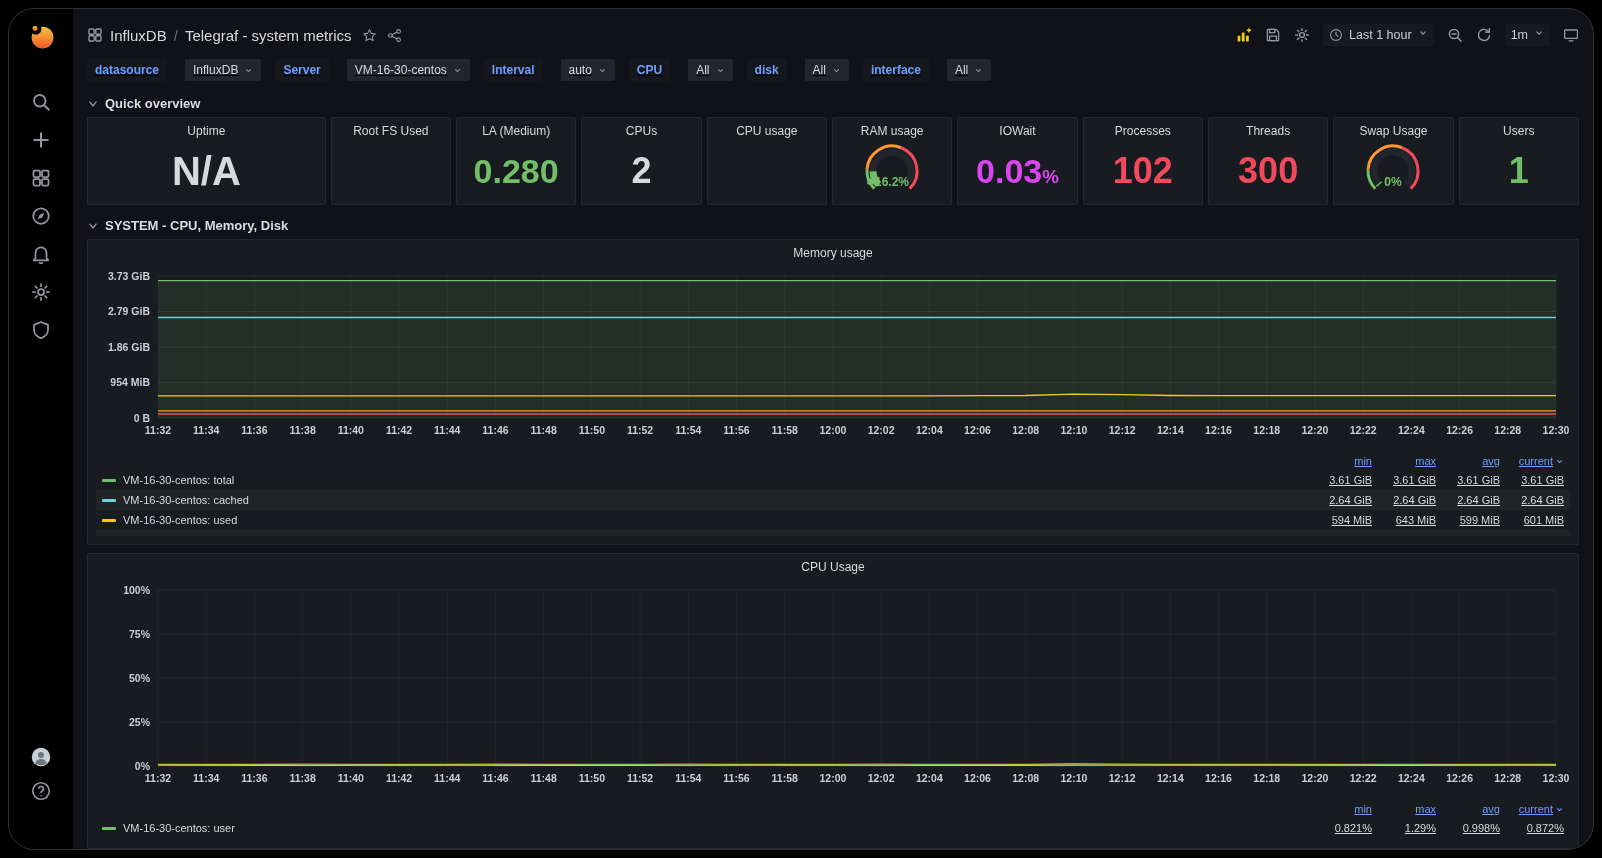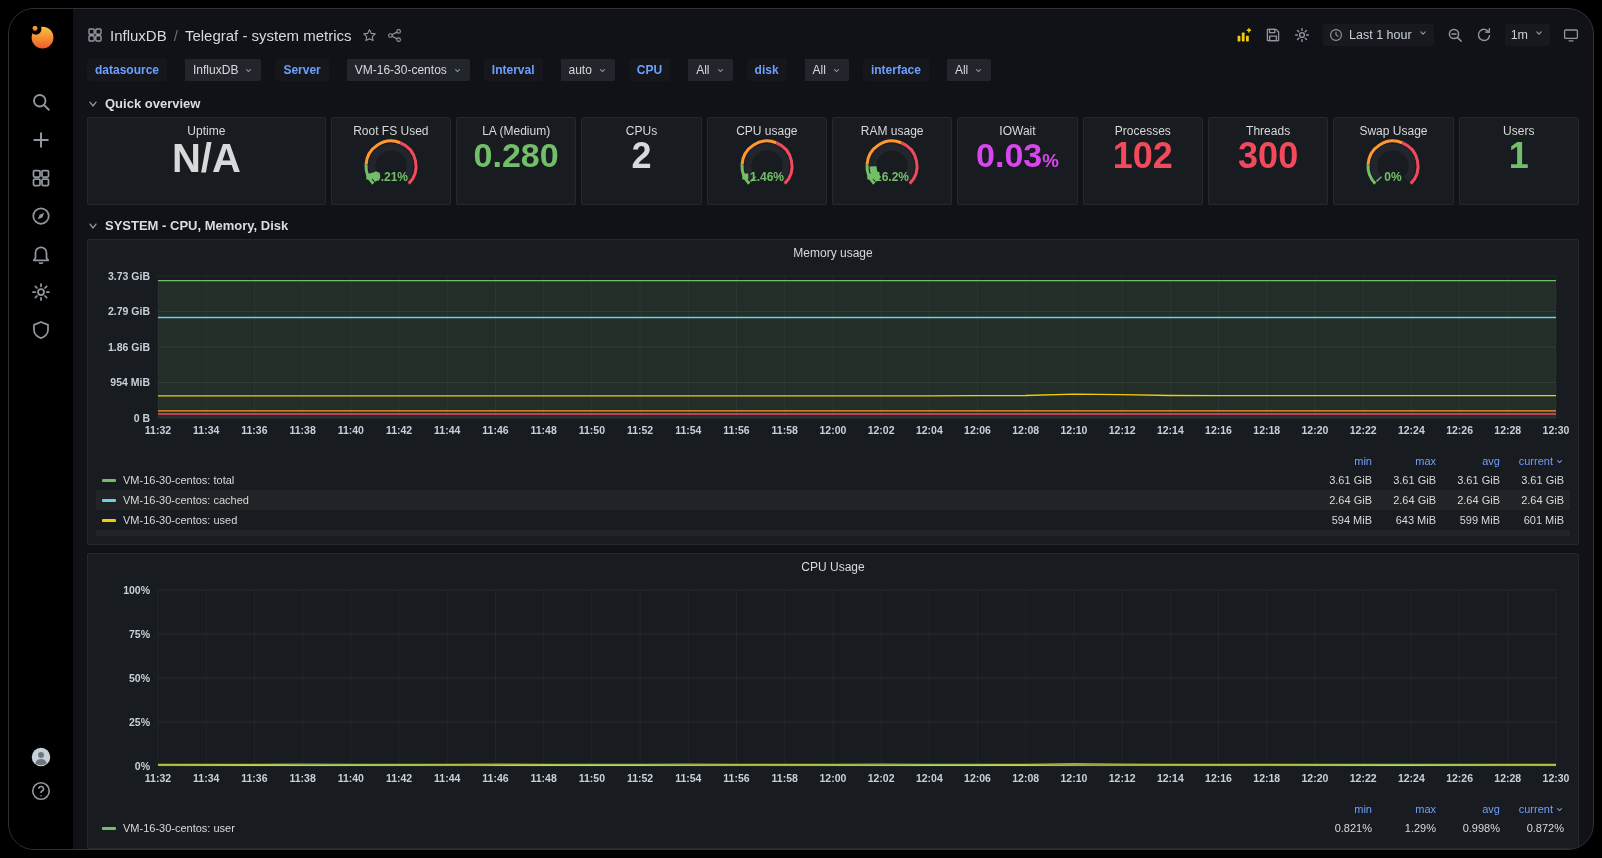--- a/index.html
+++ b/index.html
@@ -19,52 +19,52 @@
   .nav-left { display:flex; align-items:center; gap:7px; }
   .crumb { font-size:15px; color:#d8d9da; font-weight:500; cursor:pointer; }
   .crumb.sep { color:#6e7077; cursor:default; }
   .nav-icon { width:16px; height:16px; cursor:pointer; }
   .nav-icon.sm { width:15px; height:15px; margin-left:3px; }
   .nav-right { display:flex; align-items:center; gap:13px; }
   .icon-btn { width:16px; height:16px; cursor:pointer; }
   .time-btn { display:flex; align-items:flex-start; gap:6px; color:#c7d0d9; font-size:12.5px; font-weight:500; cursor:pointer; padding:4px 6px; border-radius:2px; background:rgba(255,255,255,0.03); }
   .caret-i { width:10px; height:10px; color:#9097a0; }
   
-  .submenu { display:flex; align-items:center; gap:14px; padding:4px 14px 10px; }
+  .submenu { display:flex; align-items:center; gap:14px; padding:4px 14px 10px;text-decoration:underline; }
   .filter { display:flex; align-items:stretch; border-radius:2px; overflow:hidden; font-size:12px; }
   .filter-label { background:#15171c; color:#6e9fff; padding:4px 8px; font-weight:700; display:flex; align-items:center; }
   .filter-value { background:#22252b; color:#d8d9da; padding:4px 8px; margin-left:18px; display:flex; align-items:center; gap:6px; cursor:pointer; font-weight:500; }
   .filter-value .caret-i { width:9px; height:9px; }
   
   .content { flex:1; padding:0 14px; display:flex; flex-direction:column; min-height:0; }
   .section-head { display:flex; align-items:center; gap:6px; color:#dcdde3; font-size:13px; font-weight:700; padding:5px 0 6px; cursor:pointer; }
   .chev { width:12px; height:12px; color:#9097a0; }
   .panel { background:#181b1f; border:1px solid rgba(204,204,220,0.08); border-radius:2px; }
   
   .stats-row { display:flex; gap:5px; margin-bottom:8px; }
   .stat-panel { flex:1; height:88px; display:flex; flex-direction:column; padding-top:6px; min-width:0; }
   .stat-panel.wide { flex:2; }
   .panel-title { font-size:12px; font-weight:400; color:#d8d9da; text-align:center; cursor:pointer; }
-  .stat-body { flex:1; display:flex; justify-content:center; }
+  .stat-body { flex:1; display:flex; align-items:center; justify-content:center; }
   .stat-text { font-weight:700; line-height:1; letter-spacing:0; }
   .stat-suffix { font-size:0.55em; font-weight:700; }
   
   .chart-panel { padding:6px 8px 8px; }
   .chart-panel .panel-title { height:20px; }
   .chart-box { margin-top:0; }
   .cpu-panel { flex:1; margin-top:8px; min-height:0; }
   
   .legend { font-size:11px; overflow:hidden; margin-top:4px; }
   .legend-row { display:flex; align-items:center; height:20px; padding:0 6px; }
   .legend-row.stripe { background:rgba(255,255,255,0.04); }
   .legend-head { height:18px; }
   .legend-name { flex:1; display:flex; align-items:center; gap:7px; color:#d8d9da; min-width:0; }
   .legend-dash { width:14px; height:3px; border-radius:1px; display:inline-block; cursor:pointer; flex:none; }
   .legend-label { cursor:pointer; white-space:nowrap; }
-  .legend-col { width:64px; text-align:right; color:#d8d9da; flex:none; }
+  .legend-col { width:64px; text-align:right; color:#d8d9da; flex:none;text-decoration:underline; }
   .legend-col-head { color:#6e9fff; font-weight:500; cursor:pointer; }
   .sort-caret { width:9px; height:9px; display:inline-block; vertical-align:-1px; color:#6e9fff; margin-left:2px; }
   .sort-caret svg { width:100%; height:100%; }
 </style>
 </head>
 <body>
 
 <div class="frame">
 
   <aside class="sidebar">
@@ -322,57 +322,35 @@
 
       <div class="stats-row" id="stats-row">
           <div class="panel stat-panel wide">
             <div class="panel-title">Uptime</div>
             <div class="stat-body">
               <div class="stat-text" style="color: rgb(216, 217, 218); font-size: 40px;">N/A</div>
             </div>
           </div>
           <div class="panel stat-panel">
             <div class="panel-title">Root FS Used</div>
-            <div class="stat-body">
-              <svg width="96" height="56">
-                <path d="M 30.32 45.68 A 25 25 0 0 1 23.05 26.43" stroke="#73bf69" stroke-width="3" fill="none"></path>
-                <path d="M 23.05 26.43 A 25 25 0 0 1 57.20 4.76" stroke="#ff9830" stroke-width="3" fill="none"></path>
-                <path d="M 57.20 4.76 A 25 25 0 0 1 65.68 45.68" stroke="#f2495c" stroke-width="3" fill="none"></path>
-                <path d="M 34.56 41.44 A 19 19 0 1 1 61.44 41.44" stroke="#22252b" stroke-width="7" fill="none"></path>
-                <path d="M 34.56 41.44 A 19 19 0 0 1 30.16 34.54" stroke="#73bf69" stroke-width="7" fill="none"></path>
-                <text x="48" y="43" text-anchor="middle" font-size="12" font-weight="700" fill="#73bf69">9.21%</text>
-                <rect x="23.3" y="35.5" width="6" height="6" fill="#73bf69"></rect>
-              </svg>
-            </div>
           </div>
           <div class="panel stat-panel">
             <div class="panel-title">LA (Medium)</div>
             <div class="stat-body">
               <div class="stat-text" style="color: rgb(115, 191, 105); font-size: 34px;">0.280</div>
             </div>
           </div>
           <div class="panel stat-panel">
             <div class="panel-title">CPUs</div>
             <div class="stat-body">
               <div class="stat-text" style="color: rgb(216, 217, 218); font-size: 36px;">2</div>
             </div>
           </div>
           <div class="panel stat-panel">
             <div class="panel-title">CPU usage</div>
-            <div class="stat-body">
-              <svg width="96" height="56">
-                <path d="M 30.32 45.68 A 25 25 0 0 1 23.05 26.43" stroke="#73bf69" stroke-width="3" fill="none"></path>
-                <path d="M 23.05 26.43 A 25 25 0 0 1 57.20 4.76" stroke="#ff9830" stroke-width="3" fill="none"></path>
-                <path d="M 57.20 4.76 A 25 25 0 0 1 65.68 45.68" stroke="#f2495c" stroke-width="3" fill="none"></path>
-                <path d="M 34.56 41.44 A 19 19 0 1 1 61.44 41.44" stroke="#22252b" stroke-width="7" fill="none"></path>
-                <path d="M 34.56 41.44 A 19 19 0 0 1 33.65 40.45" stroke="#73bf69" stroke-width="7" fill="none"></path>
-                <text x="48" y="43" text-anchor="middle" font-size="12" font-weight="700" fill="#73bf69">1.46%</text>
-                <rect x="23.3" y="35.5" width="6" height="6" fill="#73bf69"></rect>
-              </svg>
-            </div>
           </div>
           <div class="panel stat-panel">
             <div class="panel-title">RAM usage</div>
             <div class="stat-body">
               <svg width="96" height="56">
                 <path d="M 30.32 45.68 A 25 25 0 0 1 23.05 26.43" stroke="#73bf69" stroke-width="3" fill="none"></path>
                 <path d="M 23.05 26.43 A 25 25 0 0 1 57.20 4.76" stroke="#ff9830" stroke-width="3" fill="none"></path>
                 <path d="M 57.20 4.76 A 25 25 0 0 1 65.68 45.68" stroke="#f2495c" stroke-width="3" fill="none"></path>
                 <path d="M 34.56 41.44 A 19 19 0 1 1 61.44 41.44" stroke="#22252b" stroke-width="7" fill="none"></path>
                 <path d="M 34.56 41.44 A 19 19 0 0 1 29.00 28.42" stroke="#73bf69" stroke-width="7" fill="none"></path>

